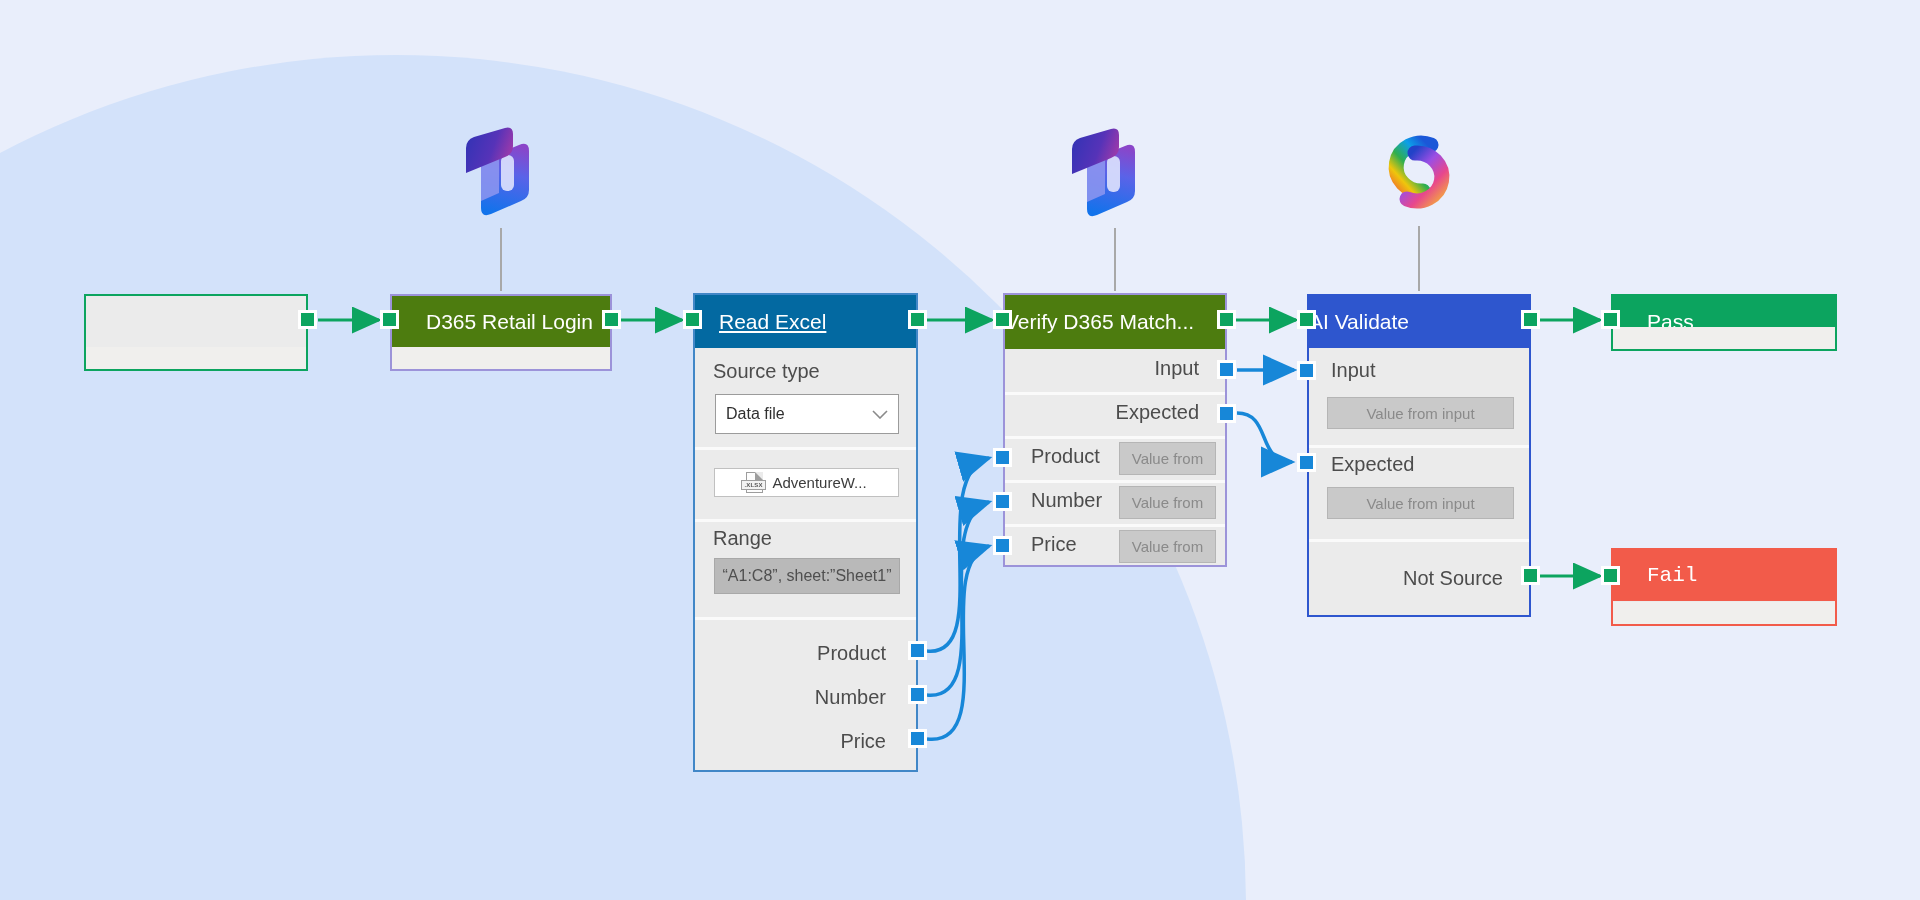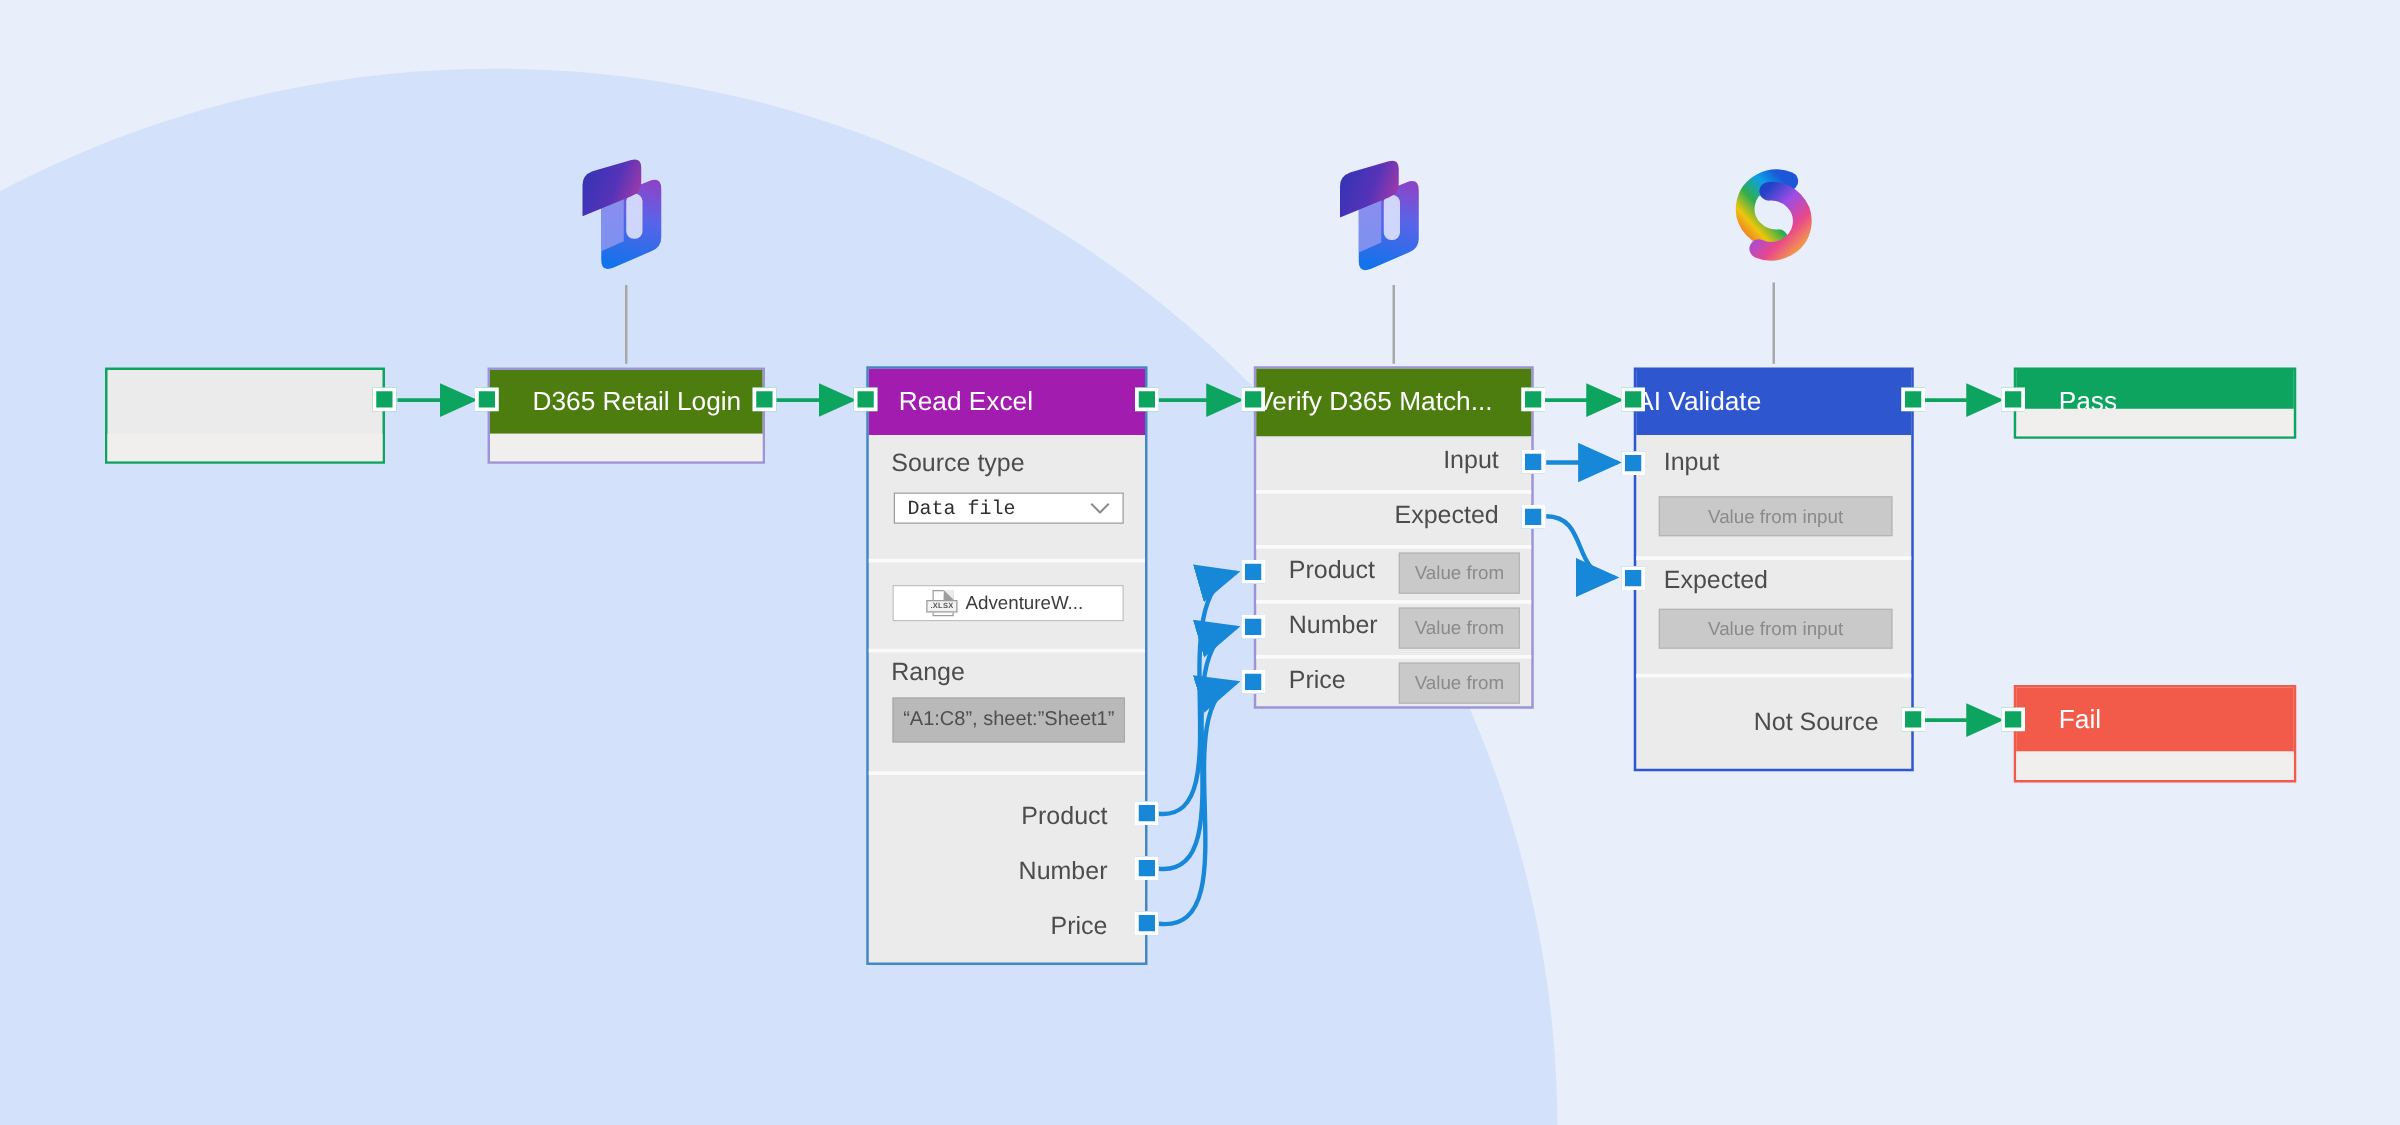--- a/index.html
+++ b/index.html
@@ -13,23 +13,23 @@
     border-radius:50%;background:#d3e2fa;
   }
   
   .node{position:absolute;box-sizing:border-box;background:#ebebeb;z-index:3;}
   .node .hdr{
     display:flex;align-items:center;color:#fff;font-size:21px;
     white-space:nowrap;overflow:hidden;box-sizing:border-box;
   }
   .n-green{border:2px solid #0ca45f;}   .n-green .hdr{background:#0ca45f;}
   .n-purple{border:2px solid #9c93d9;}  .n-purple .hdr{background:#4d7c0f;}
-  .n-blue{border:2px solid #4187c7;}    .n-blue .hdr{background:#a21caf;}
+  .n-blue{border:2px solid #4187c7;}    .n-blue .hdr{background:#0369a1;text-decoration:underline;}
   .n-royal{border:2px solid #2e56ce;}   .n-royal .hdr{background:#2e56ce;}
-  .n-red{border:2px solid #f25b4a;}     .n-red .hdr{background:#f25b4a;}
+  .n-red{border:2px solid #f25b4a;font-family:Liberation Mono, monospace;}     .n-red .hdr{background:#f25b4a;}
   .strip{position:absolute;left:0;right:0;bottom:0;height:22px;background:#f0efed;}
   .t-node{height:100%;}
   .t-node .hdr{height:51px;padding-left:34px;}
   .lbl{position:absolute;font-size:20px;color:#4c4c4c;line-height:24px;white-space:nowrap;}
   .sep{position:absolute;left:0;right:0;height:3px;background:#fafafa;}
   .gbtn{
     position:absolute;box-sizing:border-box;background:#c9c9c9;border:1px solid #b5b5b5;
     color:#8a8a8a;font-size:15px;display:flex;align-items:center;justify-content:center;
     white-space:nowrap;overflow:hidden;
   }
@@ -158,21 +158,21 @@
     <span>D365 Retail Login</span>
   </div>
   <div class="strip"></div>
 </div>
 
 <div class="node n-blue" style="left:693px;top:293px;width:225px;height:479px;">
   <div class="hdr" style="height:53px;padding-left:24px;">
     <span>Read Excel</span>
   </div>
   <div class="lbl" style="left:18px;top:64px;">Source type</div>
-  <div class="dropdown" style="left:20px;top:99px;width:184px;height:25px;font-family:Liberation Mono, monospace;">
+  <div class="dropdown" style="left:20px;top:99px;width:184px;height:40px;">
     <span>Data file</span>
     <span class="chev">
       <svg width="16" height="9" viewBox="0 0 16 9">
           <polyline points="1,1 8,8 15,1" fill="none" stroke="#8a8a8a" stroke-width="1.6"></polyline>
         </svg>
     </span>
   </div>
   <div class="sep" style="top:152px;"></div>
   <div class="filebox" style="left:19px;top:173px;width:185px;height:29px;">
     <span class="xlsx-ic">

